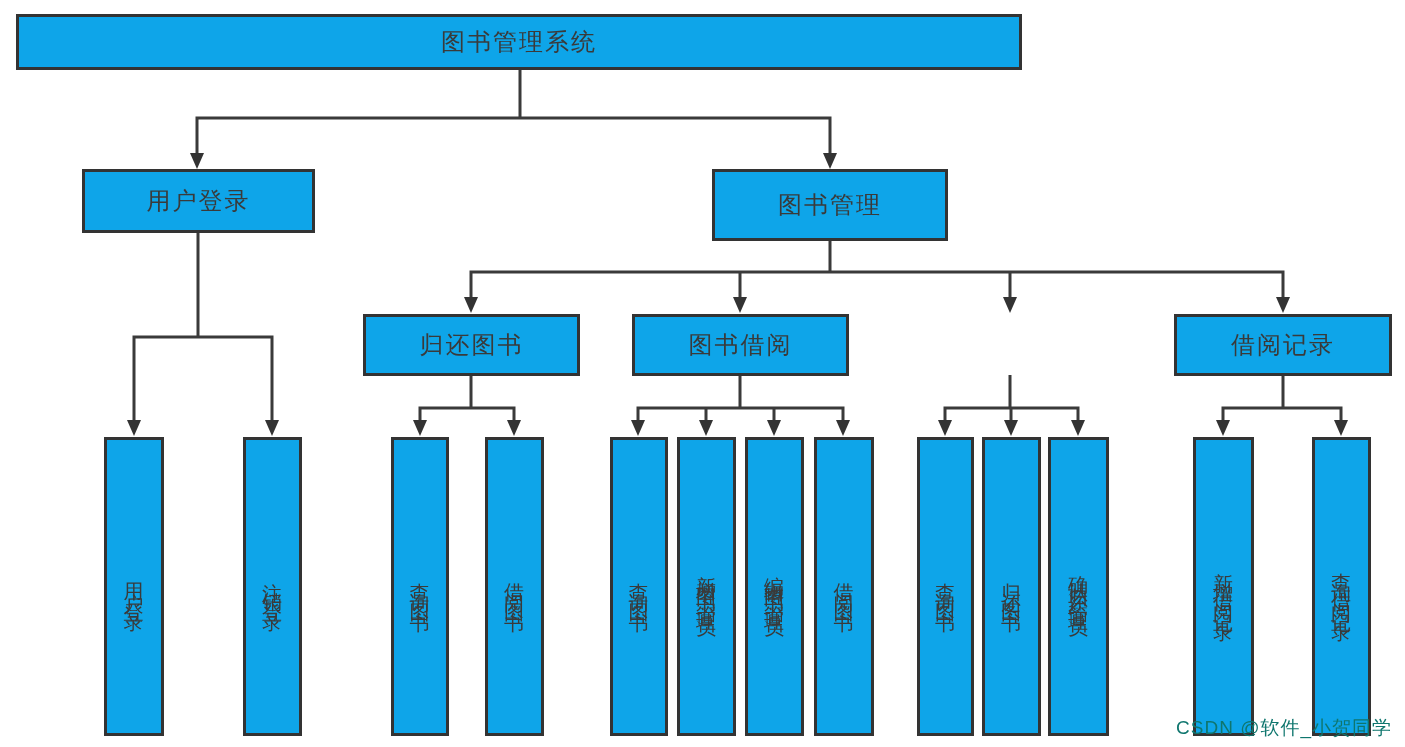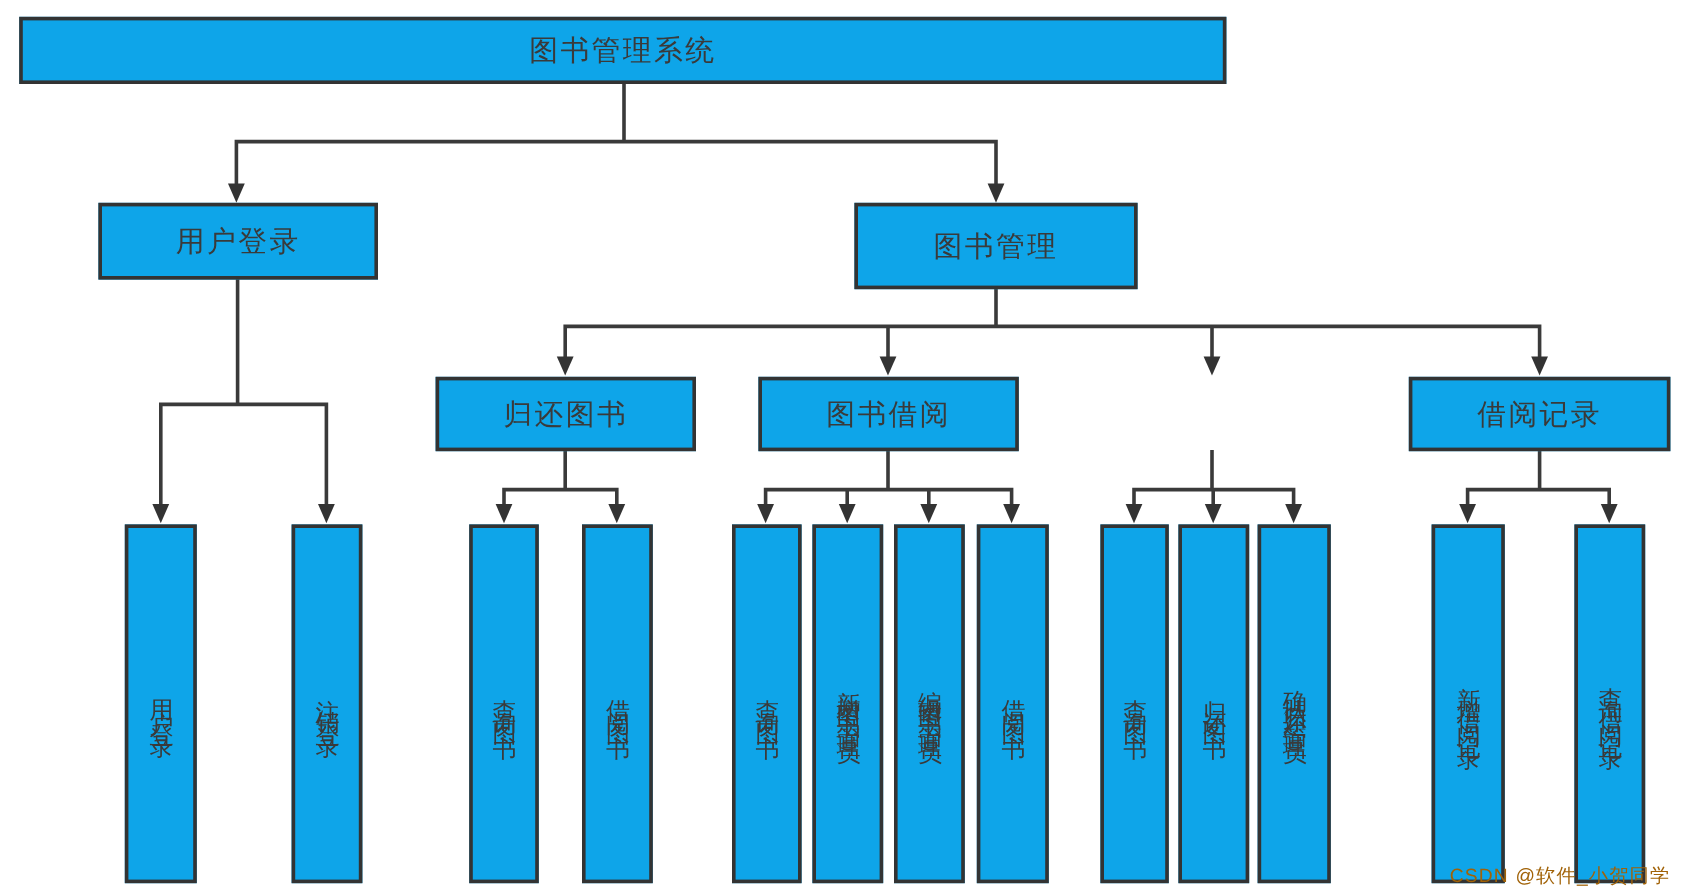--- a/index.html
+++ b/index.html
@@ -13,21 +13,21 @@
     display:flex;align-items:center;justify-content:center;color:#3a3a3a;
   }
   .hlabel{font-size:24px;letter-spacing:2px;white-space:nowrap;}
   .root .hlabel,.branch .hlabel{font-weight:400;}
   .leaf{align-items:center;justify-content:center;}
   .vtext{
     writing-mode:vertical-rl;text-orientation:mixed;
     font-size:20px;letter-spacing:10px;line-height:1;white-space:nowrap;color:#3a3a3a;
   }
   .watermark{
-    position:absolute;right:13px;bottom:6px;font-size:16px;color:#a16207;
+    position:absolute;right:13px;bottom:6px;font-size:19px;color:#0f766e;
     letter-spacing:1px;white-space:nowrap;
   }
   .stroke{stroke:#3a3a3a;stroke-width:3;fill:none;}
   .arrow{fill:#333333;stroke:none;}
 </style>
 </head>
 <body>
 
 <div id="canvas">
 

